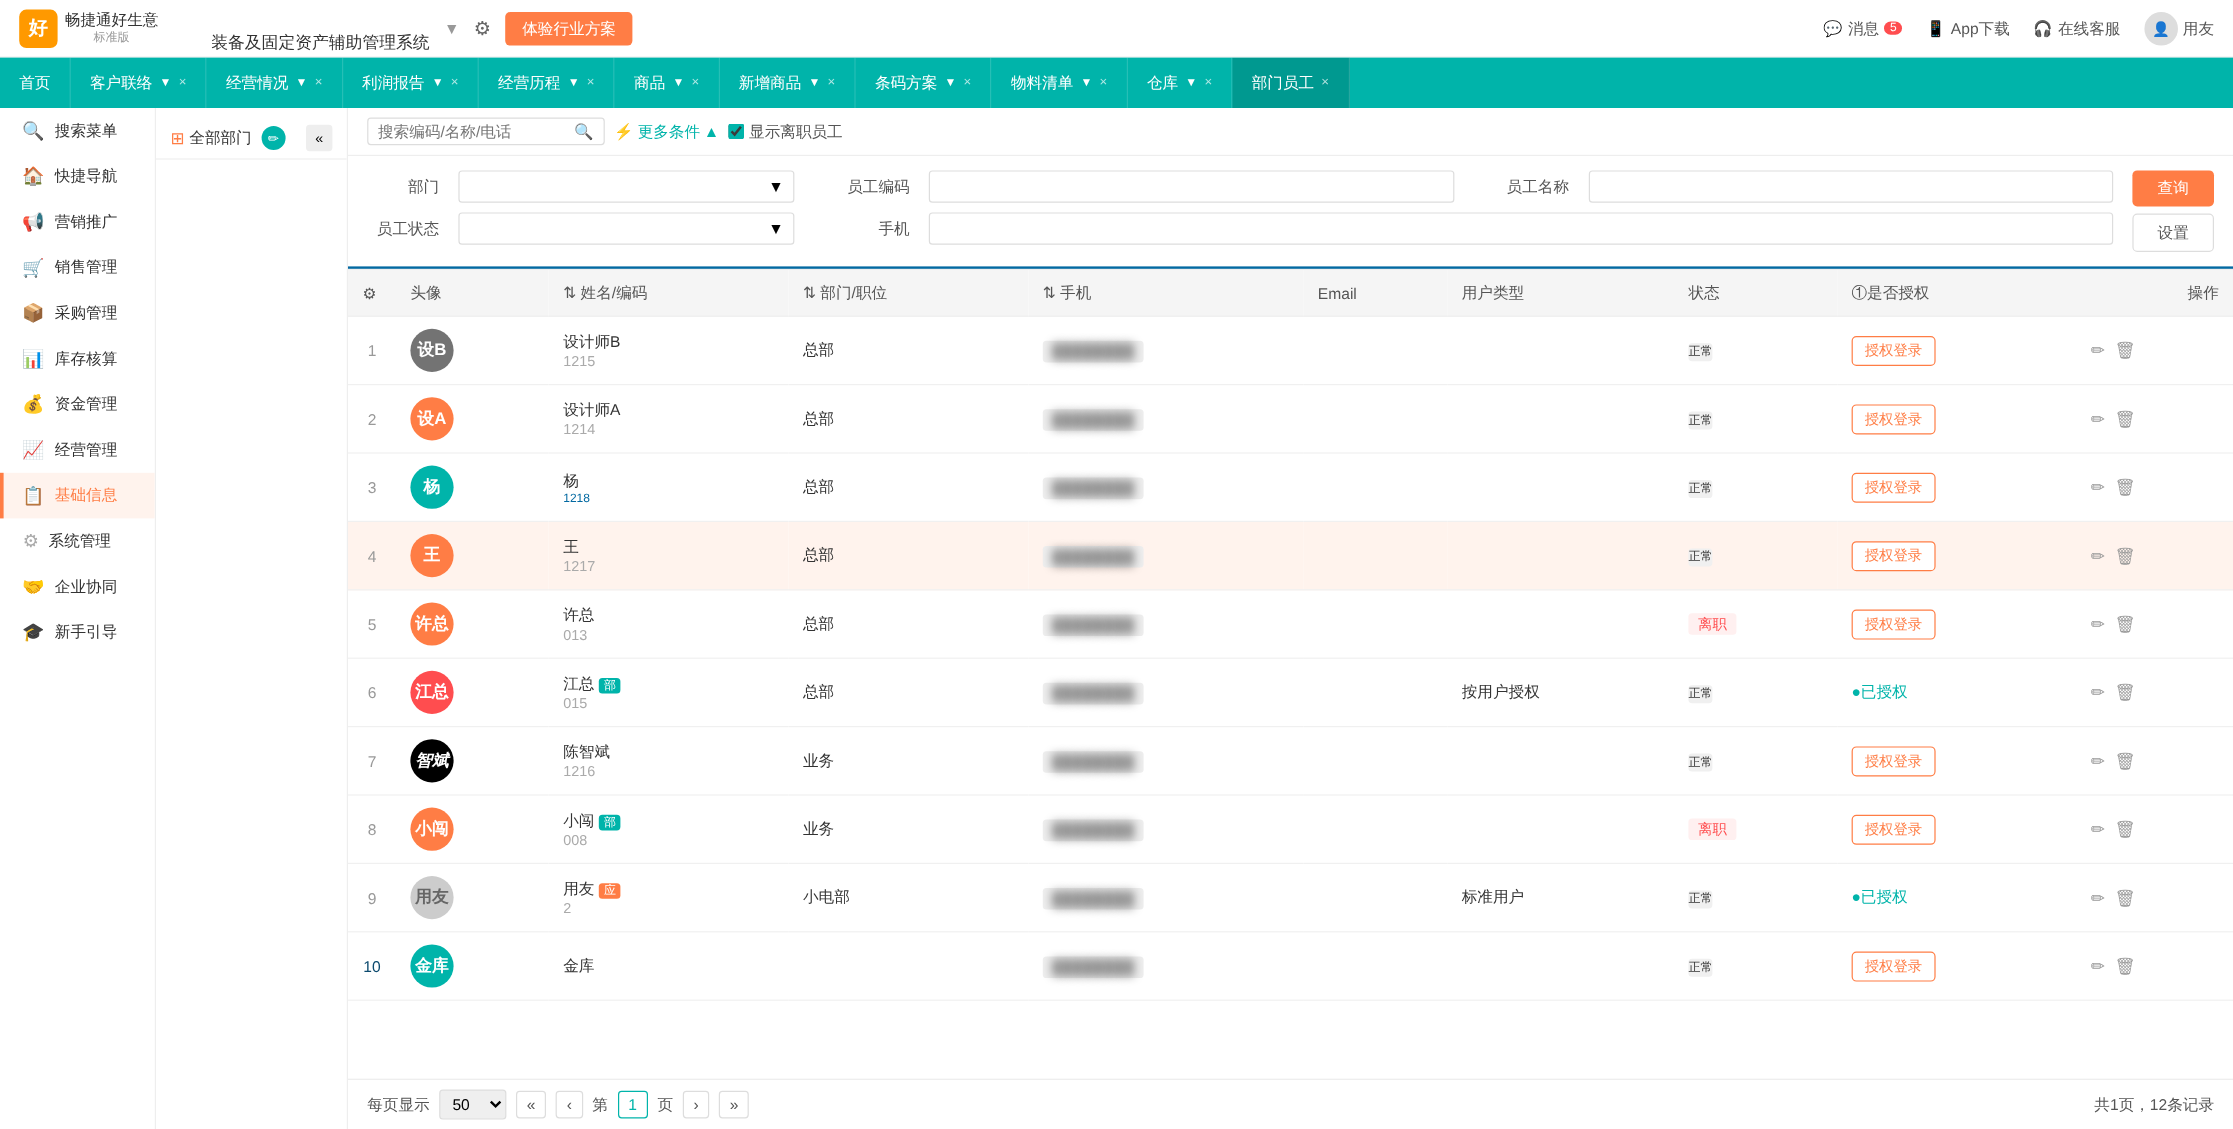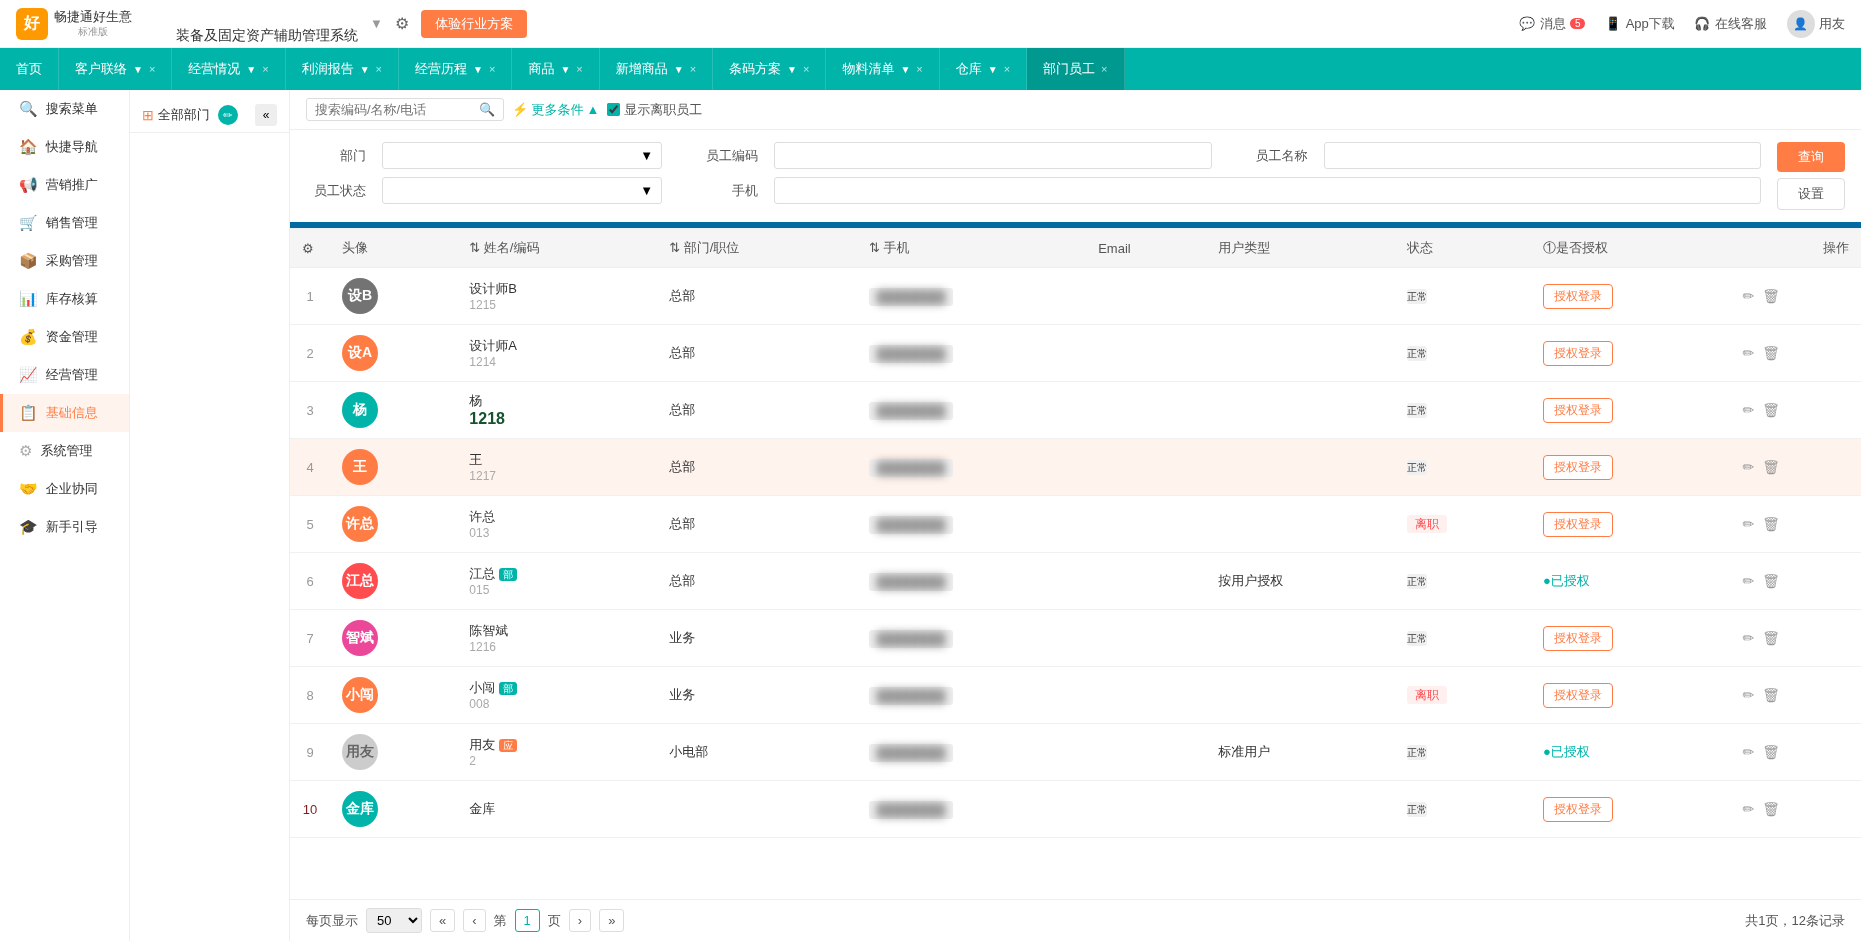--- a/index.html
+++ b/index.html
@@ -43,21 +43,21 @@
     .toolbar .search-box { display: flex; align-items: center; border: 1px solid #ddd; border-radius: 3px; padding: 3px 8px; gap: 4px; background: #fff; }
     .toolbar .search-box input { border: none; outline: none; font-size: 13px; width: 160px; }
     .filter-btn { display: flex; align-items: center; gap: 3px; color: #00b4aa; cursor: pointer; font-size: 13px; }
     .show-resigned { display: flex; align-items: center; gap: 4px; color: #555; font-size: 13px; cursor: pointer; }
     .show-resigned input[type=checkbox] { accent-color: #00b4aa; }
     .toolbar-right { margin-left: auto; display: flex; align-items: center; gap: 8px; }
     .add-btn { background: #ff7d45; color: #fff; border: none; border-radius: 4px; padding: 6px 14px; cursor: pointer; font-size: 13px; display: flex; align-items: center; gap: 4px; }
     .icon-btn { border: none; background: none; color: #555; cursor: pointer; font-size: 13px; display: flex; align-items: center; gap: 3px; }
 
     
-    .filter-form { background: #fff; padding: 12px 16px; border-bottom: 6px solid #0369a1; }
+    .filter-form { background: #fff; padding: 12px 16px; border-bottom: 2px solid #0369a1; }
     .filter-row { display: flex; align-items: center; gap: 16px; margin-bottom: 8px; }
     .filter-row:last-child { margin-bottom: 0; }
     .filter-label { color: #555; font-size: 13px; width: 60px; text-align: right; flex-shrink: 0; }
     .filter-select { border: 1px solid #ddd; border-radius: 3px; padding: 5px 8px; font-size: 13px; width: 280px; background: #fff; outline: none; display: flex; align-items: center; justify-content: space-between; cursor: pointer; }
     .filter-input { border: 1px solid #ddd; border-radius: 3px; padding: 5px 8px; font-size: 13px; width: 280px; outline: none; }
     .filter-actions { display: flex; flex-direction: column; gap: 6px; margin-left: auto; }
     .query-btn { background: #ff7d45; color: #fff; border: none; border-radius: 4px; padding: 6px 20px; cursor: pointer; font-size: 13px; }
     .reset-btn { background: #fff; color: #555; border: 1px solid #ddd; border-radius: 4px; padding: 6px 20px; cursor: pointer; font-size: 13px; }
 
     
@@ -294,21 +294,21 @@
         </div>
       </td>
     </tr>
             <tr>
       <td style="text-align:center;color:#999;">3</td>
       <td>
         <div class="avatar-circle" style="background:#00b4aa;">杨</div>
       </td>
       <td>
         <div>杨</div>
-        <div style="color:#14532d;font-size:16px;font-weight:bold;">1218</div>
+        <div style="color:#0369a1;font-size:10px;">1218</div>
       </td>
       <td>
         <span>总部</span>
       </td>
       <td>
         <span class="blurred">████████</span>
       </td>
       <td></td>
       <td>
         <span></span>
@@ -410,21 +410,21 @@
       <td>
         <div class="action-btns">
           <span class="action-btn" title="编辑">✏</span>
           <span class="action-btn" title="删除">🗑</span>
         </div>
       </td>
     </tr>
             <tr>
       <td style="text-align:center;color:#999;">7</td>
       <td>
-        <div class="avatar-circle" style="background:#ec4899;">智斌</div>
+        <div class="avatar-circle" style="background:#000000;font-style:italic;">智斌</div>
       </td>
       <td>
         <div>陈智斌</div>
         <div style="color:#aaa;font-size:12px;">1216</div>
       </td>
       <td>
         <span>业务</span>
       </td>
       <td>
         <span class="blurred">████████</span>
@@ -498,21 +498,21 @@
       </td>
       <td><span class="authorized">●已授权</span></td>
       <td>
         <div class="action-btns">
           <span class="action-btn" title="编辑">✏</span>
           <span class="action-btn" title="删除">🗑</span>
         </div>
       </td>
     </tr>
             <tr>
-      <td style="text-align:center;color:#7f1d1d;">10</td>
+      <td style="text-align:center;color:#0c4a6e;">10</td>
       <td>
         <div class="avatar-circle" style="background:#00b4aa;">金库</div>
       </td>
       <td>
         <div>金库</div>
         <div style="color:#aaa;font-size:12px;"></div>
       </td>
       <td>
         <span></span>
       </td>

